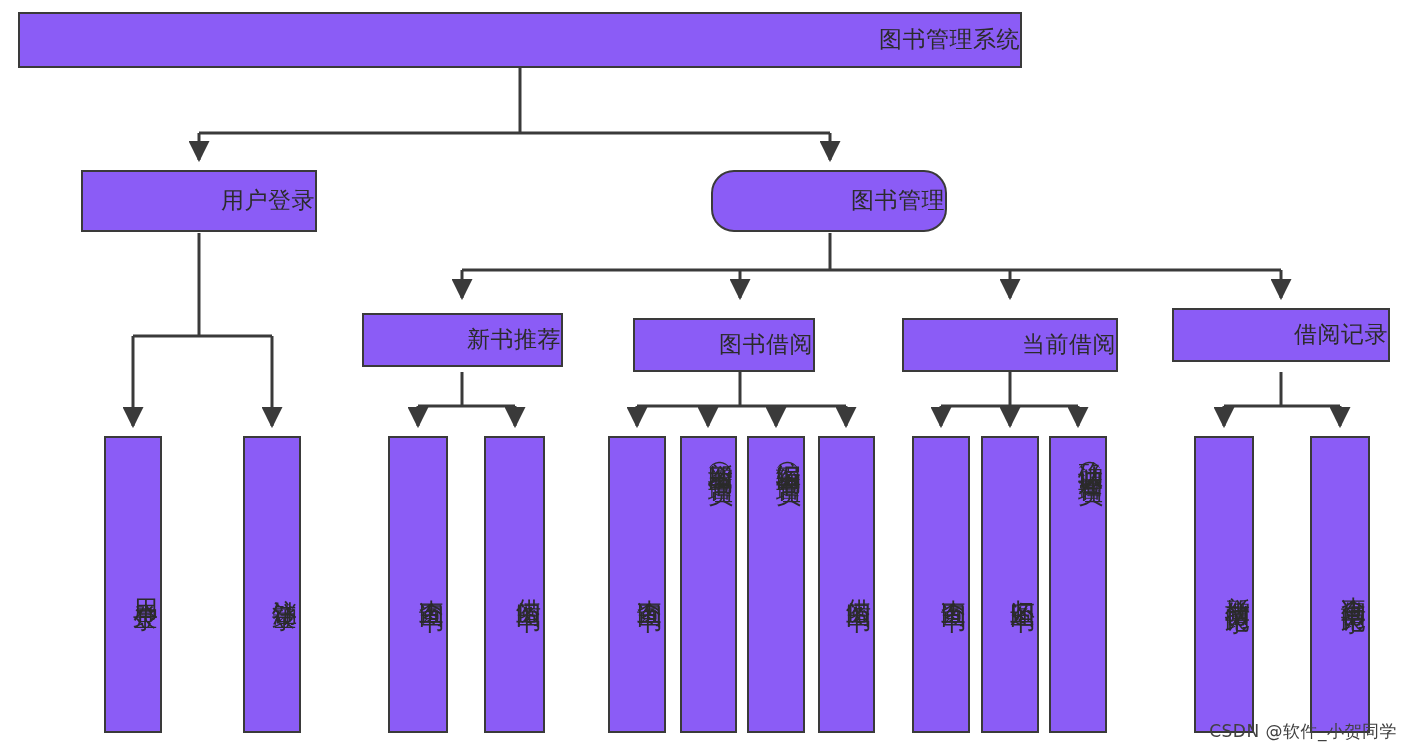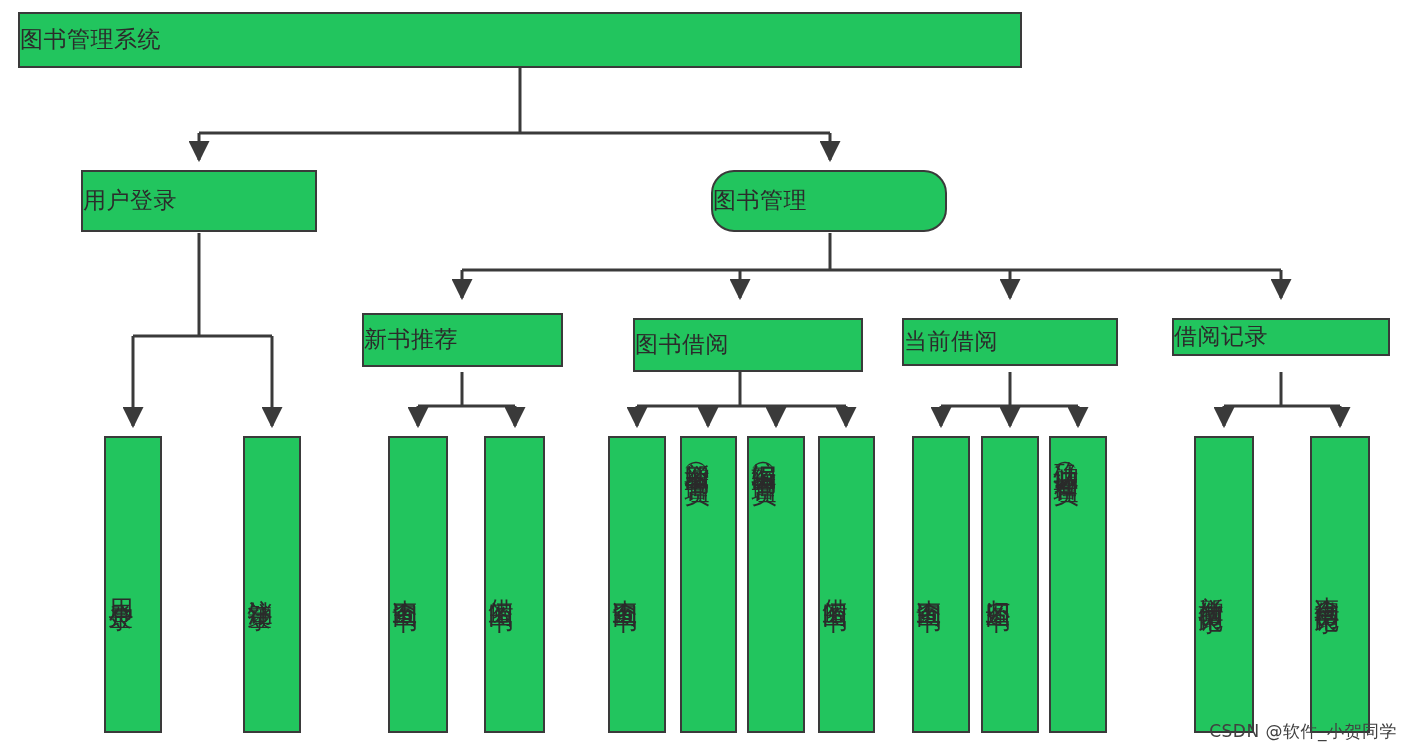--- a/index.html
+++ b/index.html
@@ -21,24 +21,24 @@
     position: absolute;
     left: 0;
     top: 0;
     width: 1405px;
     height: 747px;
   }
   .node {
     position: absolute;
     box-sizing: border-box;
     border: 2px solid #3a3a3a;
-    background: #22c55e;
+    background: #8b5cf6;
     display: flex;
     align-items: center;
-    justify-content: flex-start;
+    justify-content: flex-end;
     z-index: 3;
   }
   .node-label {
     color: #2b2b2b;
     line-height: 1.18;
     letter-spacing: 0.5px;
     white-space: nowrap;
   }
   .node.horiz .node-label {
     font-size: 23px;
@@ -135,27 +135,27 @@
   <div class="node horiz" style="left:81px; top:170px; width:236px; height:62px;">
     <span class="node-label">用户登录</span>
   </div>
   <div class="node horiz" style="left:711px; top:170px; width:236px; height:62px;border-radius:23px;">
     <span class="node-label">图书管理</span>
   </div>
 
   <div class="node horiz" style="left:362px; top:313px; width:201px; height:54px;">
     <span class="node-label">新书推荐</span>
   </div>
-  <div class="node horiz" style="left:633px; top:318px; width:230px; height:54px;">
+  <div class="node horiz" style="left:633px; top:318px; width:182px; height:54px;">
     <span class="node-label">图书借阅</span>
   </div>
-  <div class="node horiz" style="left:902px; top:318px; width:216px; height:48px;">
+  <div class="node horiz" style="left:902px; top:318px; width:216px; height:54px;">
     <span class="node-label">当前借阅</span>
   </div>
-  <div class="node horiz" style="left:1172px; top:318px; width:218px; height:38px;">
+  <div class="node horiz" style="left:1172px; top:308px; width:218px; height:54px;">
     <span class="node-label">借阅记录</span>
   </div>
 
   <div class="node leaf centered" style="left:104px; top:436px; width:58px; height:297px;">
     <span class="node-label">用户登录</span>
   </div>
   <div class="node leaf centered" style="left:243px; top:436px; width:58px; height:297px;">
     <span class="node-label">注销登录</span>
   </div>
 

